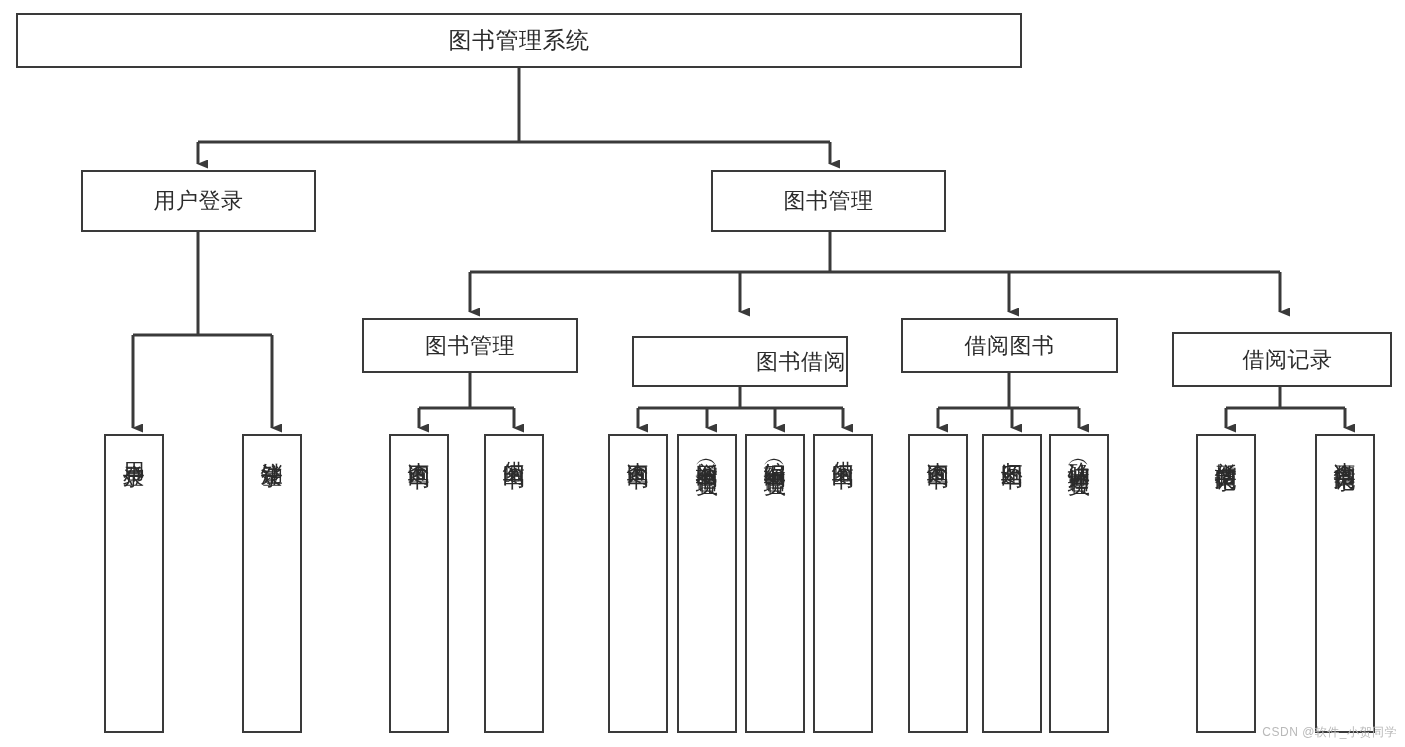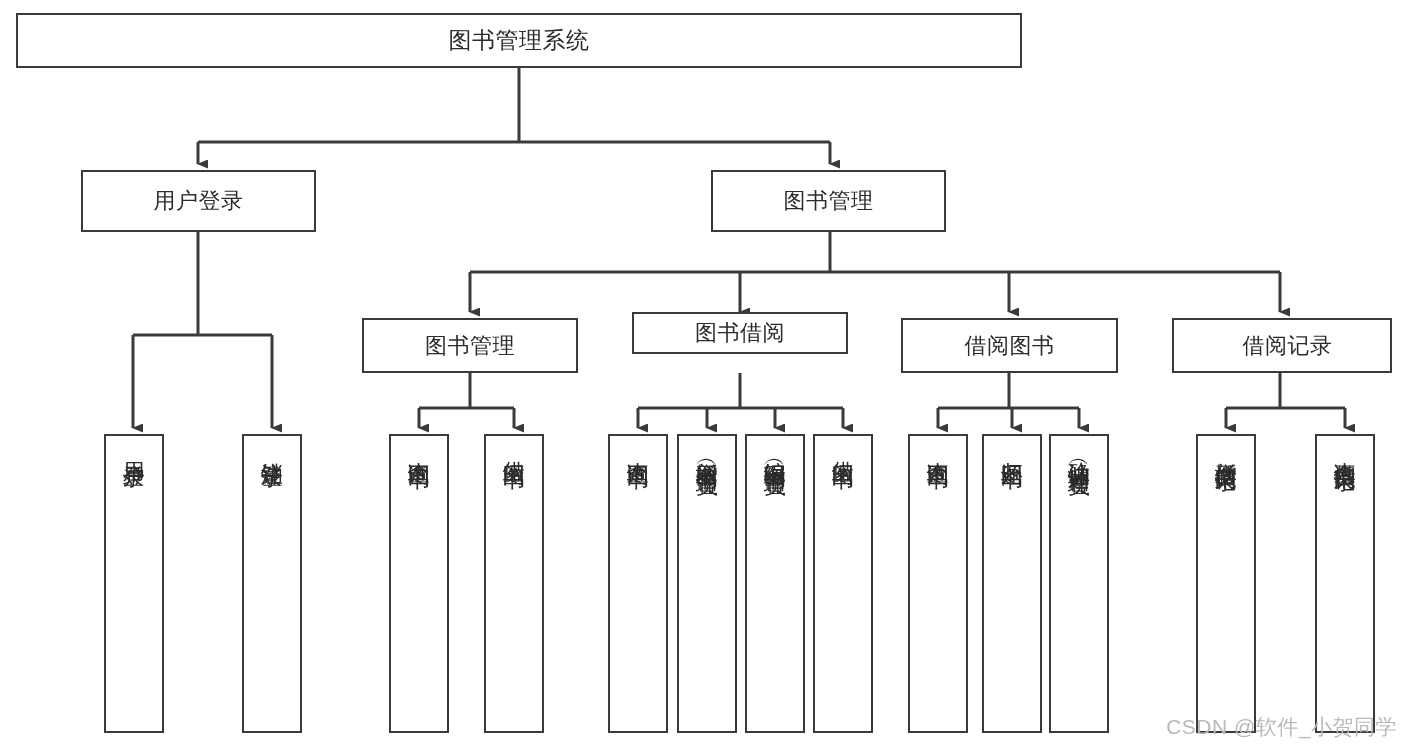--- a/index.html
+++ b/index.html
@@ -55,21 +55,21 @@
     letter-spacing: 2px;
     white-space: nowrap;
   }
   .node.root .node-label {
     font-size: 23px;
   }
   #watermark {
     position: absolute;
     right: 8px;
     bottom: 6px;
-    font-size: 21px;
+    font-size: 12px;
     color: #b9b9b9;
     letter-spacing: 0.5px;
     white-space: nowrap;
     pointer-events: none;
   }
 </style>
 </head>
 <body>
 
 <div id="canvas">
@@ -131,27 +131,27 @@
   <div class="node horizontal" style="left:81px; top:170px; width:235px; height:62px;">
     <span class="node-label">用户登录</span>
   </div>
   <div class="node horizontal" style="left:711px; top:170px; width:235px; height:62px;">
     <span class="node-label">图书管理</span>
   </div>
 
   <div class="node horizontal" style="left:362px; top:318px; width:216px; height:55px;">
     <span class="node-label">图书管理</span>
   </div>
-  <div class="node horizontal" style="left:632px; top:312px; width:216px; height:42px;">
+  <div class="node horizontal" style="left:632px; top:336px; width:216px; height:51px;justify-content:flex-end;">
     <span class="node-label">图书借阅</span>
   </div>
   <div class="node horizontal" style="left:901px; top:318px; width:217px; height:55px;">
     <span class="node-label">借阅图书</span>
   </div>
-  <div class="node horizontal" style="left:1172px; top:318px; width:220px; height:55px;padding-left:11px;">
+  <div class="node horizontal" style="left:1172px; top:332px; width:220px; height:55px;padding-left:11px;">
     <span class="node-label">借阅记录</span>
   </div>
 
   <div class="node vertical" style="left:104px; top:434px; width:60px; height:299px;">
     <span class="node-label">用户登录</span>
   </div>
   <div class="node vertical" style="left:242px; top:434px; width:60px; height:299px;">
     <span class="node-label">注销登录</span>
   </div>
   <div class="node vertical" style="left:389px; top:434px; width:60px; height:299px;">

